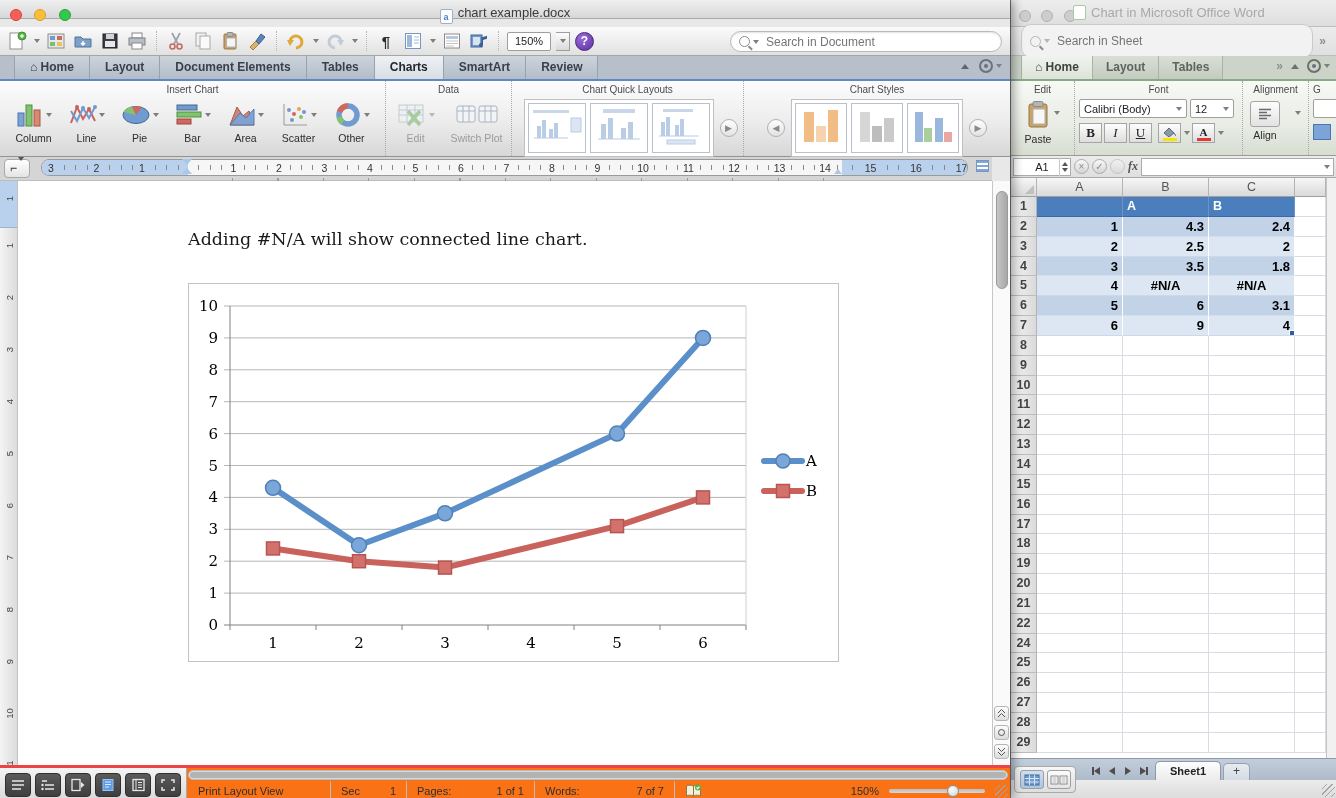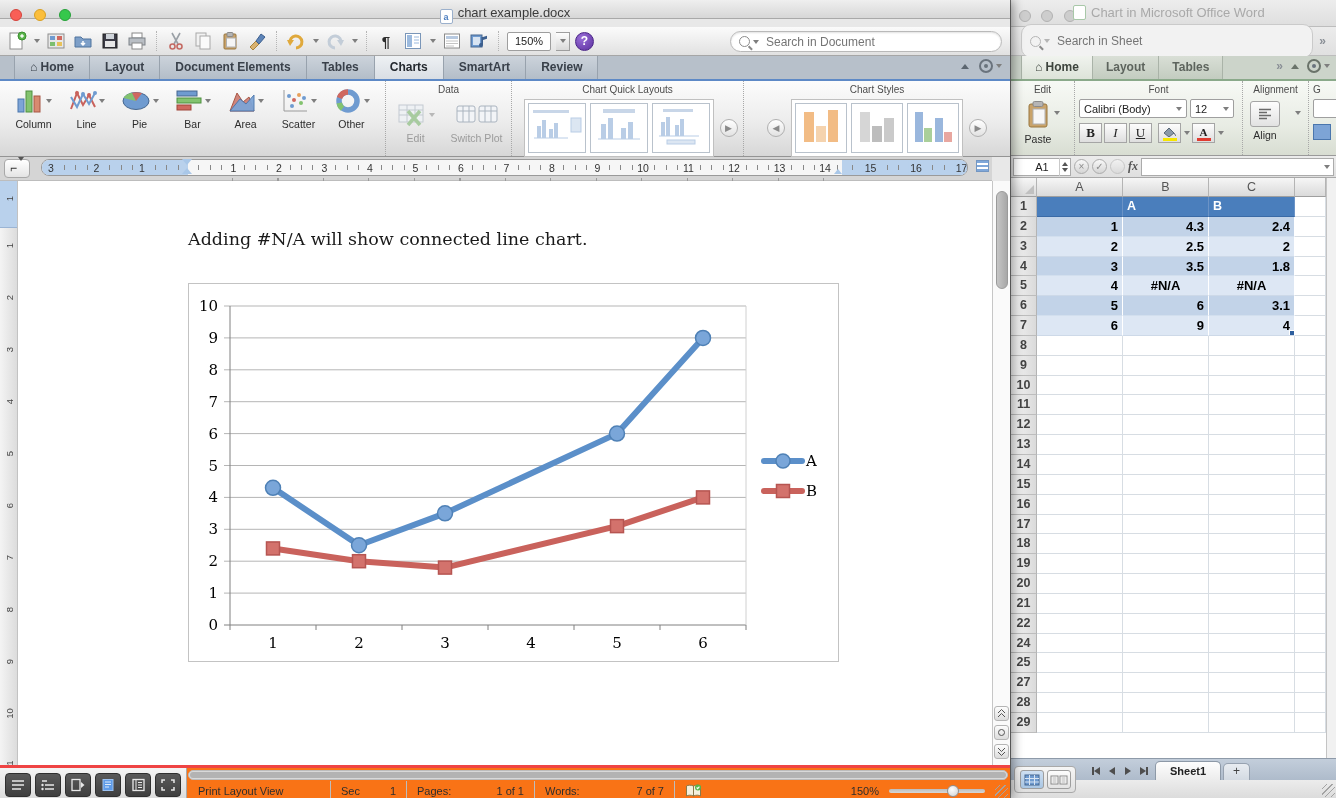--- a/index.html
+++ b/index.html
@@ -328,20 +328,21 @@
         <span class="chev-up"></span>
         <span style="display:flex;align-items:center;gap:2px;">
           <span class="gear"></span>
           <span class="dd"></span>
         </span>
       </div>
     </div>
 
     <div class="ribbon abs">
       <div class="rsec" style="width:386px;">
+        <div class="rsec-label">Insert Chart</div>
         <div class="rsec-body">
           <div class="citem">
             <div class="ic">
                 <svg width="30" height="28">
                   <rect x="3" y="12" width="6" height="13" fill="#7da4d6" stroke="#4a76ad"></rect>
                   <rect x="11" y="4" width="6" height="21" fill="#83c36f" stroke="#4f9040"></rect>
                   <rect x="19" y="9" width="6" height="16" fill="#d88a70" stroke="#a85744"></rect>
                 </svg>
                 <span class="dd"></span>
               </div>
@@ -1013,20 +1014,27 @@
           <div class="xcell" style="width: 31px;"></div>
         </div>
         <div class="xrow">
           <div class="rowhdr">25</div>
           <div class="xcell" style="width: 86px;"></div>
           <div class="xcell" style="width: 86px;"></div>
           <div class="xcell" style="width: 86px;"></div>
           <div class="xcell" style="width: 31px;"></div>
         </div>
         <div class="xrow">
+          <div class="rowhdr">26</div>
+          <div class="xcell" style="width: 86px;"></div>
+          <div class="xcell" style="width: 86px;"></div>
+          <div class="xcell" style="width: 86px;"></div>
+          <div class="xcell" style="width: 31px;"></div>
+        </div>
+        <div class="xrow">
           <div class="rowhdr">27</div>
           <div class="xcell" style="width: 86px;"></div>
           <div class="xcell" style="width: 86px;"></div>
           <div class="xcell" style="width: 86px;"></div>
           <div class="xcell" style="width: 31px;"></div>
         </div>
         <div class="xrow">
           <div class="rowhdr">28</div>
           <div class="xcell" style="width: 86px;"></div>
           <div class="xcell" style="width: 86px;"></div>

